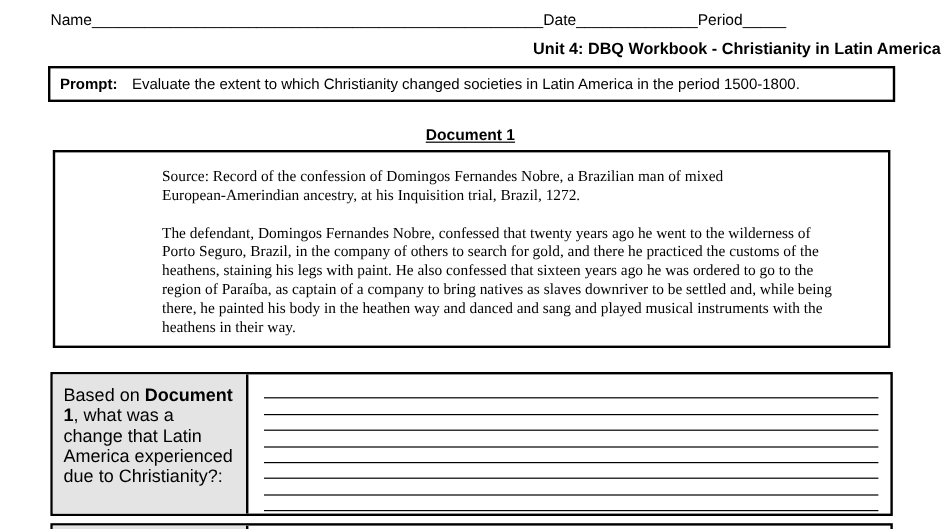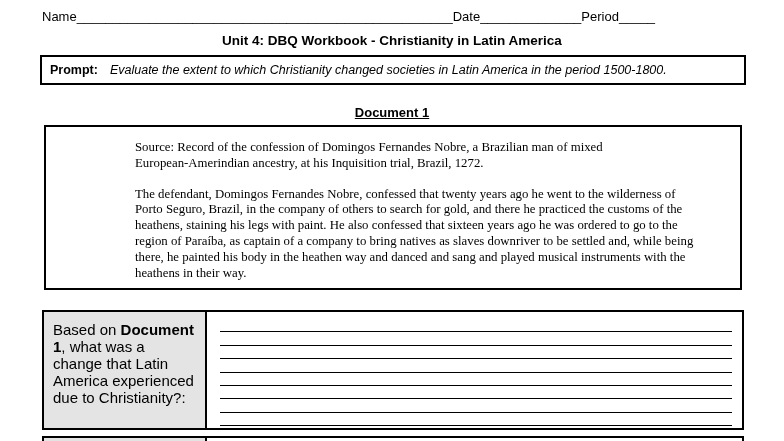--- a/index.html
+++ b/index.html
@@ -18,33 +18,33 @@
 
   
   .name-row{
     margin-left:42px;margin-right:40px;
     font-size:13px;line-height:18px;white-space:nowrap;
   }
   .blank{letter-spacing:0;}
 
   
   .title{
-    margin-top:6px;text-align:center;
+    margin-top:6px;text-align:right;
     font-size:13.5px;font-weight:bold;line-height:18px;
   }
 
   
   .prompt-box{
     margin:5px 38px 0 40px;
     border:2px solid var(--border-black);
     padding:5px 8px;
     font-size:12.5px;line-height:16px;
   }
   .prompt-label{font-weight:bold;margin-right:12px;}
-  .prompt-text{font-style:italic;}
+  .prompt-text{}
 
   
   .doc-heading{
     margin-top:20px;text-align:center;
     font-size:13px;font-weight:bold;text-decoration:underline;line-height:16px;
   }
 
   
   .doc-box{
     margin:4px 42px 0 44px;

